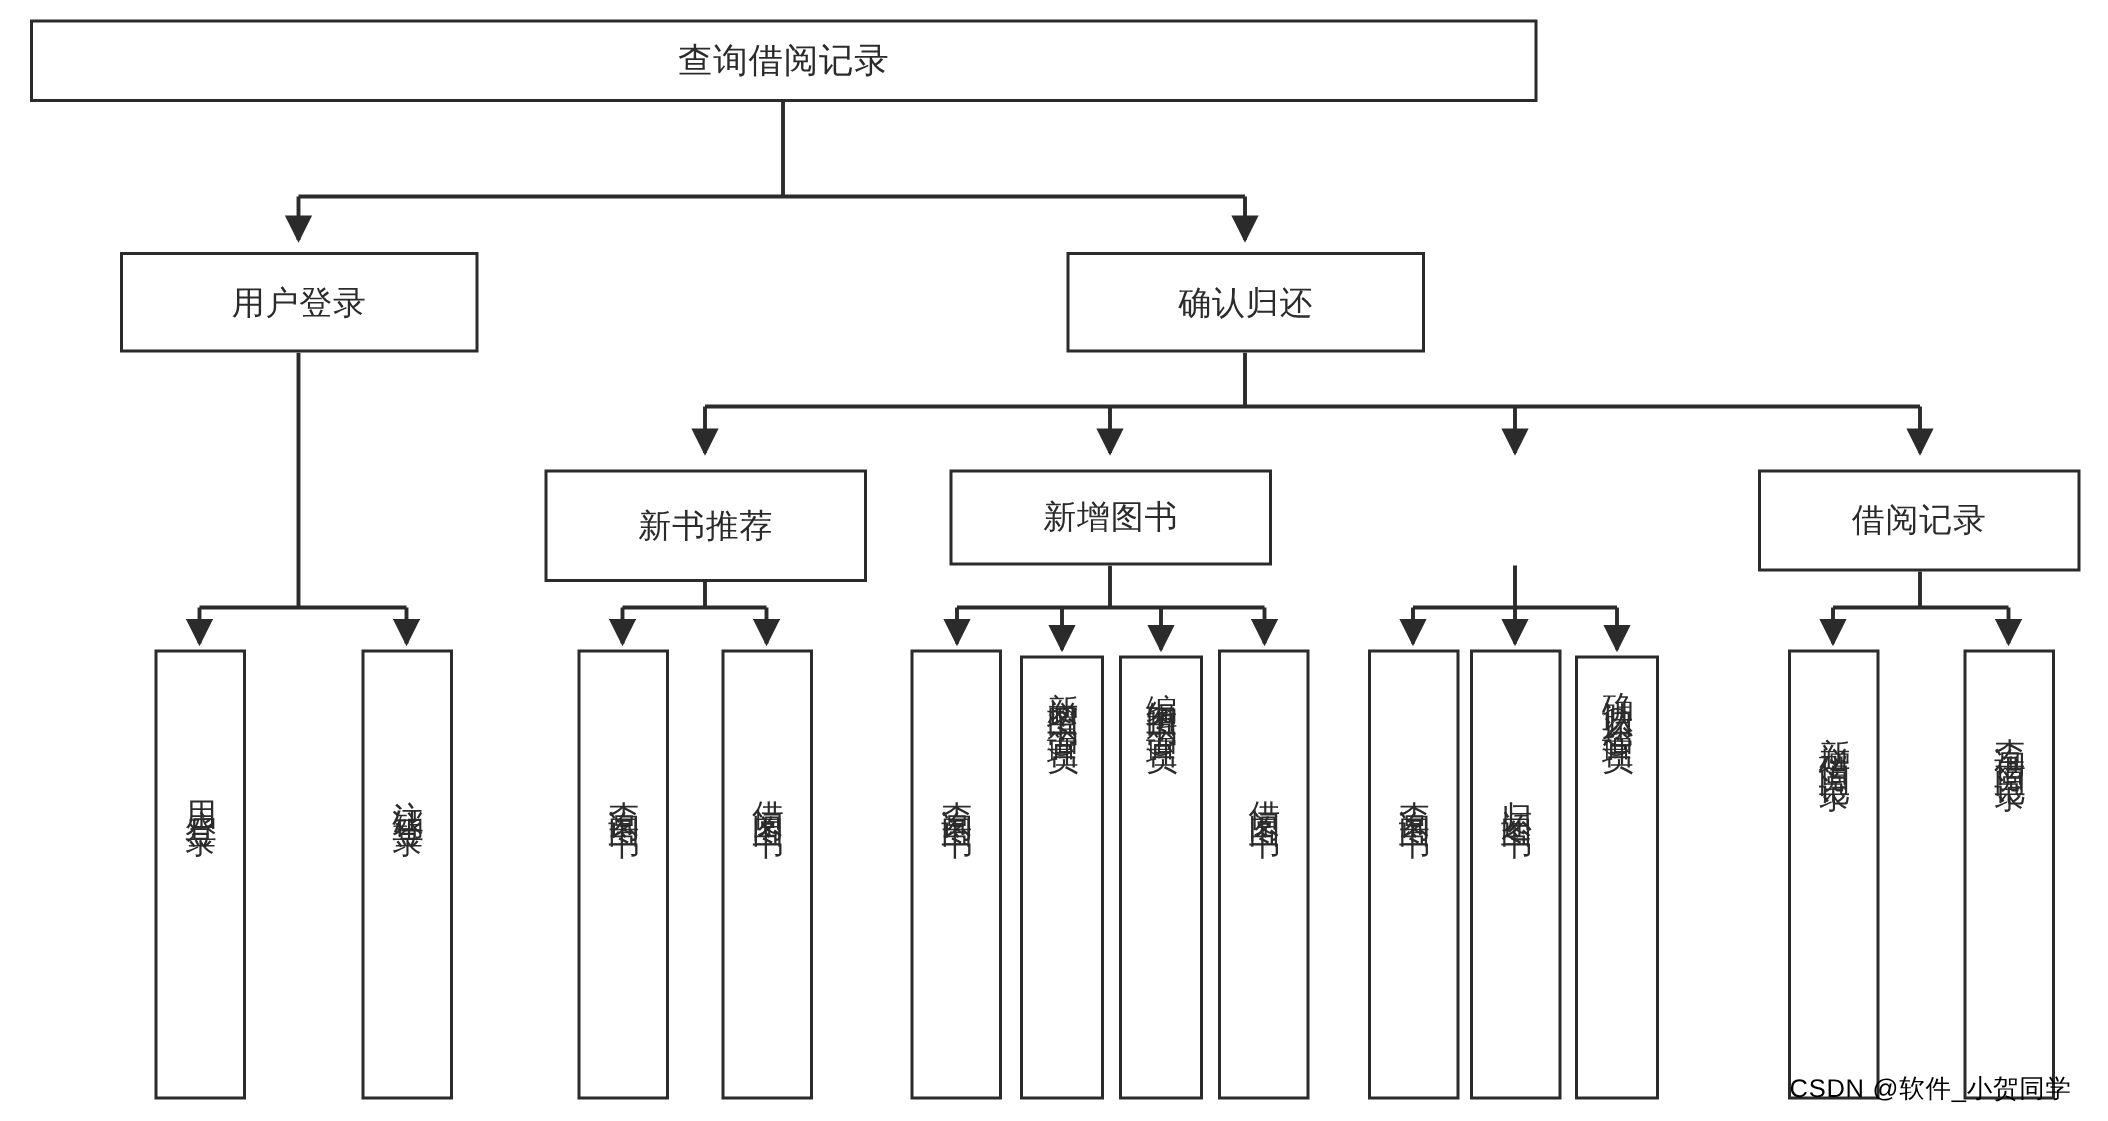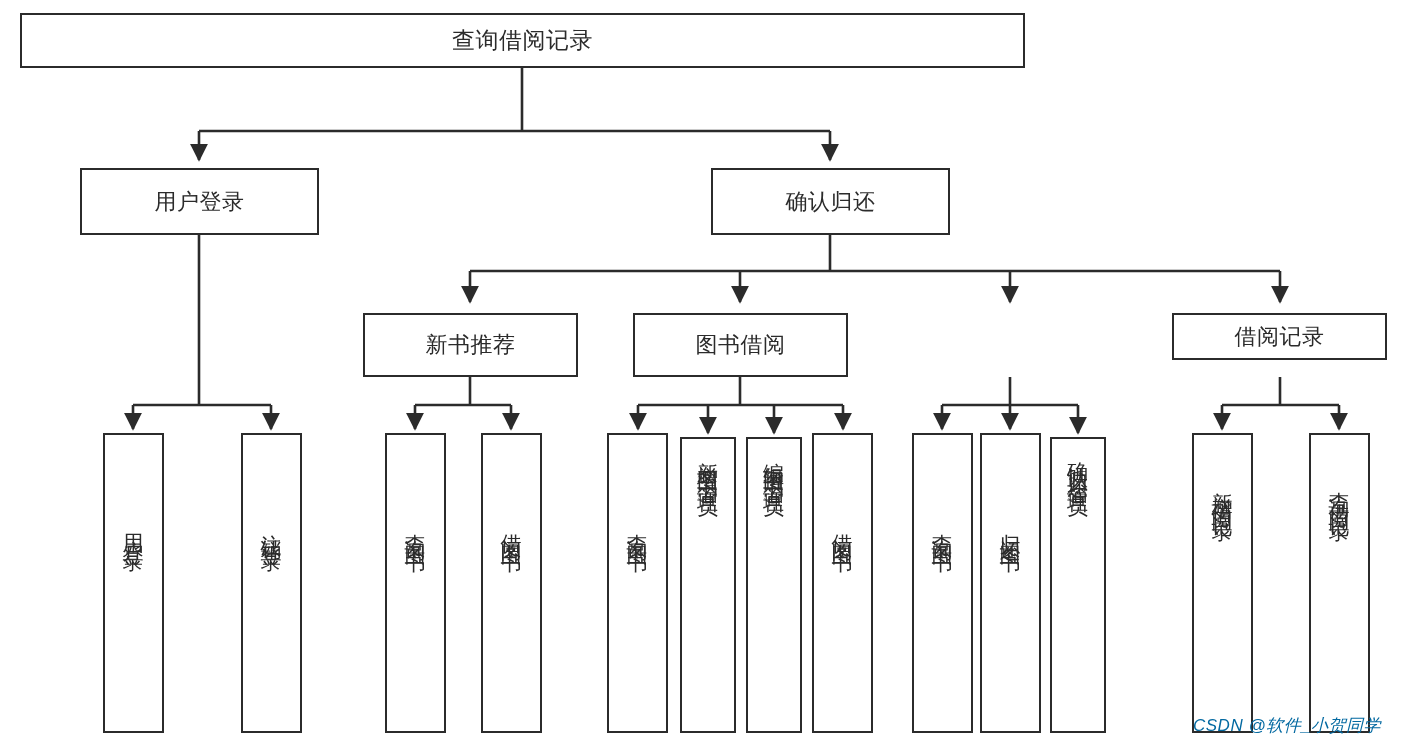--- a/index.html
+++ b/index.html
@@ -64,24 +64,23 @@
     line-height: 1.0;
     letter-spacing: 6px;
     white-space: nowrap;
   }
   .node.vert.tall .label {
     letter-spacing: 5px;
   }
   .watermark {
     position: absolute;
     font-size: 17px;
-    color: #0369a1;
+    color: #000000;
     white-space: nowrap;
     letter-spacing: 0.5px;
-    font-style: italic;
   }
 </style>
 </head>
 <body>
 
 <div id="diagram-root">
 
   <svg id="edge-layer" viewBox="0 0 1405 747" width="1405" height="747" xmlns="http://www.w3.org/2000/svg">
     <defs>
       <marker id="arrow" viewBox="0 0 10 10" refX="9" refY="5" markerWidth="7" markerHeight="7" orient="auto-start-reverse">
@@ -136,27 +135,27 @@
     <span class="label">查询借阅记录</span>
   </div>
 
   <div class="node horiz" style="left:80px; top:168px; width:239px; height:67px;">
     <span class="label">用户登录</span>
   </div>
   <div class="node horiz" style="left:711px; top:168px; width:239px; height:67px;">
     <span class="label">确认归还</span>
   </div>
 
-  <div class="node horiz" style="left:363px; top:313px; width:215px; height:64px;">
+  <div class="node horiz" style="left:363px; top:313px; width:215px; height:75px;">
     <span class="label">新书推荐</span>
   </div>
   <div class="node horiz" style="left:633px; top:313px; width:215px; height:64px;">
-    <span class="label">图书借阅</span>
-  </div>
-  <div class="node horiz" style="left:1172px; top:313px; width:215px; height:47px;">
+    <span class="label">新增图书</span>
+  </div>
+  <div class="node horiz" style="left:1172px; top:313px; width:215px; height:68px;">
     <span class="label">借阅记录</span>
   </div>
 
   <div class="node vert" style="left:103px; top:433px; width:61px; height:300px; padding-top:82px;">
     <span class="label">用户登录</span>
   </div>
   <div class="node vert" style="left:241px; top:433px; width:61px; height:300px; padding-top:82px;">
     <span class="label">注销登录</span>
   </div>
 

